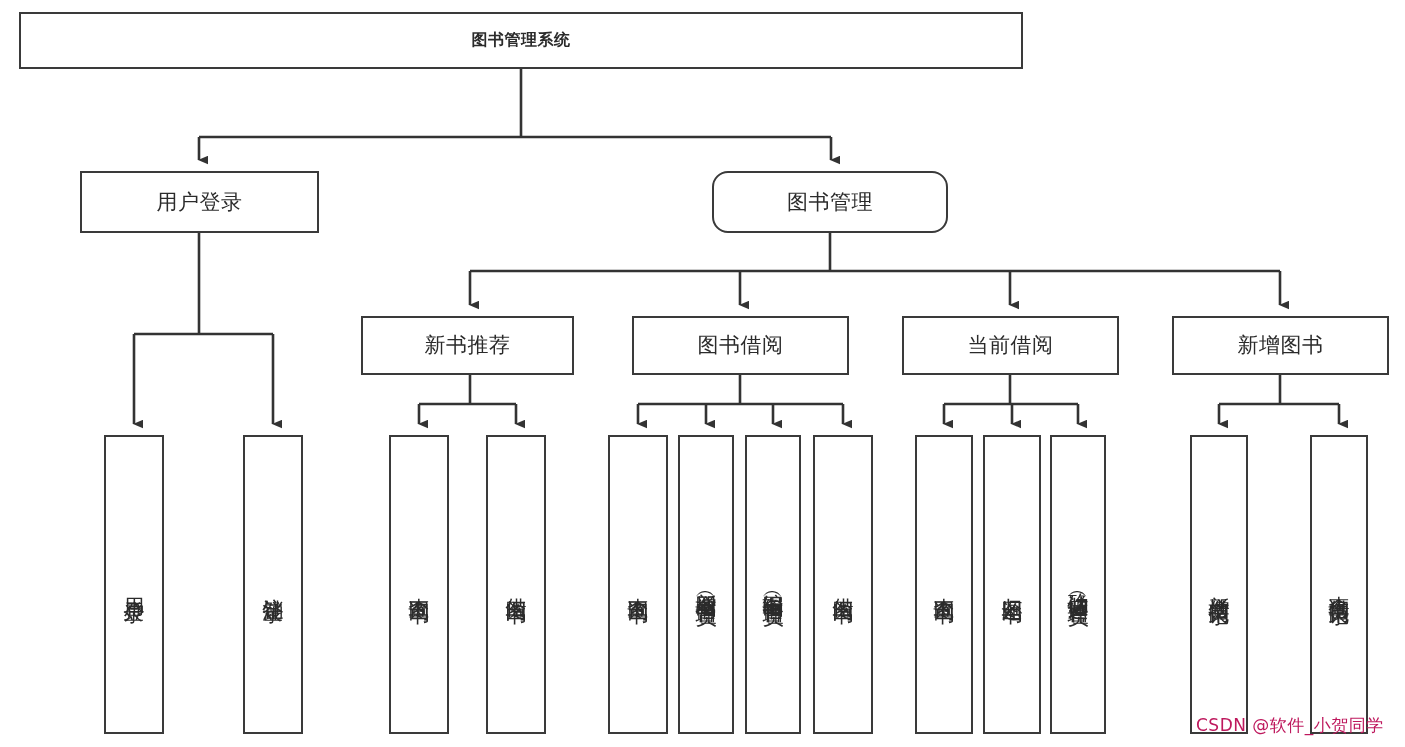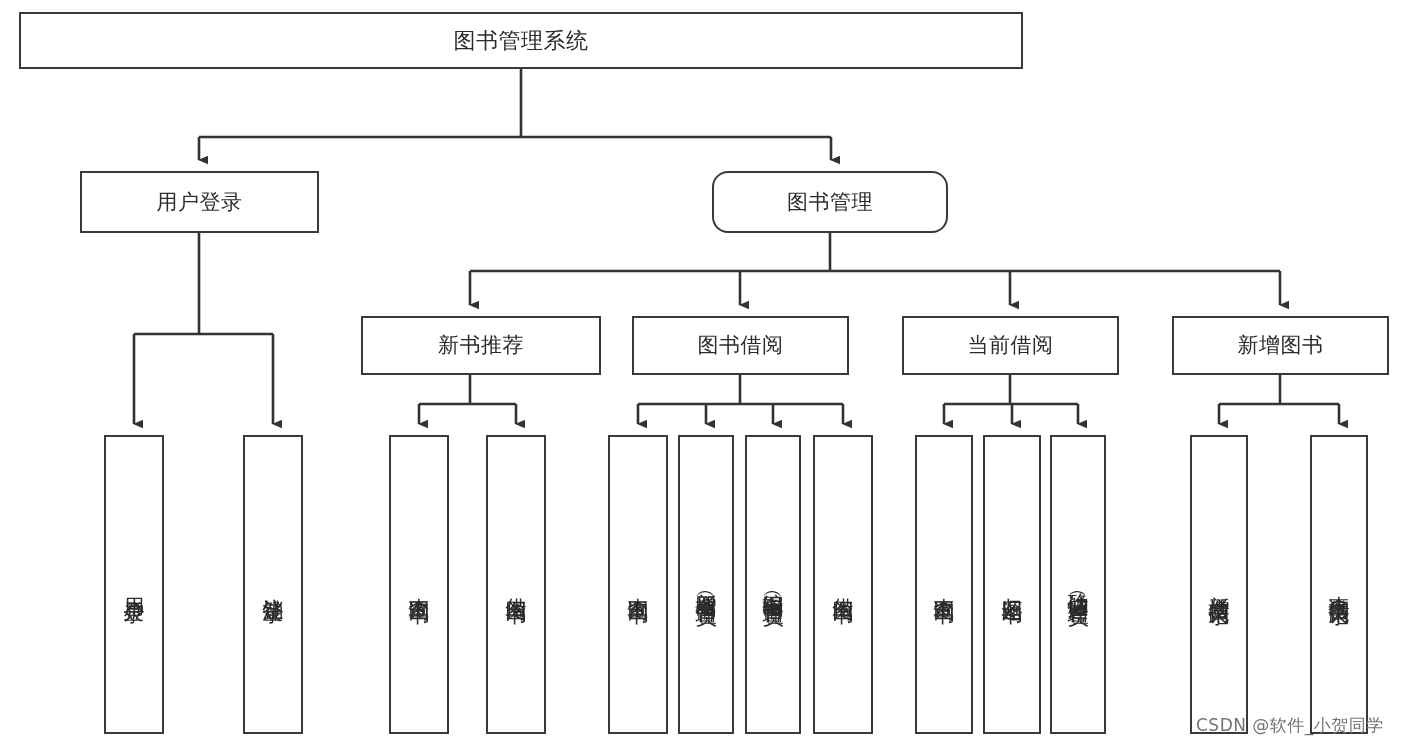--- a/index.html
+++ b/index.html
@@ -39,40 +39,41 @@
     display: block;
     text-align: center;
     line-height: 1.26;
     letter-spacing: 0.5px;
   }
   .node-h .label {
     font-size: 21px;
     white-space: nowrap;
   }
   .node-root .label {
-    font-size: 22px;
+    font-size: 16px;
+    font-weight: bold;
   }
   .node-v {
     align-items: center;
     justify-content: center;
     padding: 6px 0;
   }
   .node-v .label {
     writing-mode: vertical-rl;
     text-orientation: upright;
     font-size: 21px;
     line-height: 1.24;
     letter-spacing: 2px;
     white-space: nowrap;
     max-height: 100%;
   }
   .watermark {
     position: absolute;
     font-size: 17px;
-    color: #737373;
+    color: #be185d;
     white-space: nowrap;
     letter-spacing: 0.5px;
     font-family: "DejaVu Sans", "Liberation Sans", sans-serif;
   }
 </style>
 </head>
 <body>
 
 <div id="diagram-canvas">
 
@@ -130,21 +131,21 @@
     <span class="label">图书管理系统</span>
   </div>
 
   <div class="node node-h" style="left: 80px; top: 171px; width: 239px; height: 62px;">
     <span class="label">用户登录</span>
   </div>
   <div class="node node-h" style="left: 712px; top: 171px; width: 236px; height: 62px; border-radius: 16px;">
     <span class="label">图书管理</span>
   </div>
 
-  <div class="node node-h" style="left: 361px; top: 316px; width: 240px; height: 59px;">
+  <div class="node node-h" style="left: 361px; top: 316px; width: 213px; height: 59px;">
     <span class="label">新书推荐</span>
   </div>
   <div class="node node-h" style="left: 632px; top: 316px; width: 217px; height: 59px;">
     <span class="label">图书借阅</span>
   </div>
   <div class="node node-h" style="left: 902px; top: 316px; width: 217px; height: 59px;">
     <span class="label">当前借阅</span>
   </div>
   <div class="node node-h" style="left: 1172px; top: 316px; width: 217px; height: 59px;">
     <span class="label">新增图书</span>

